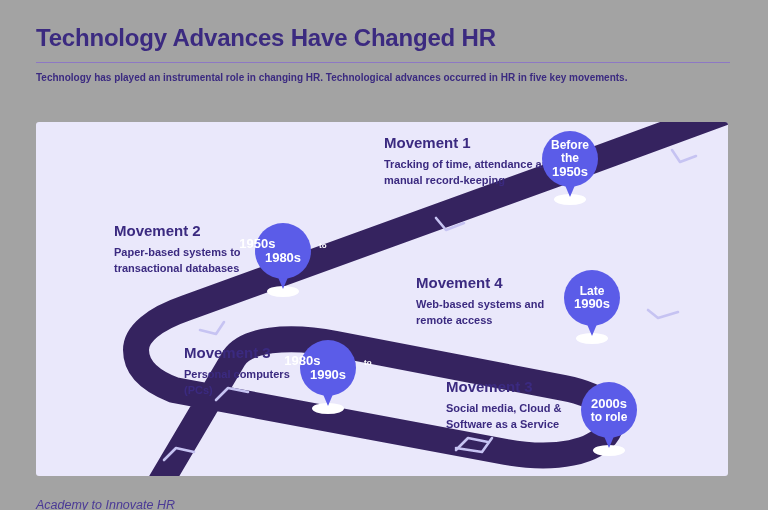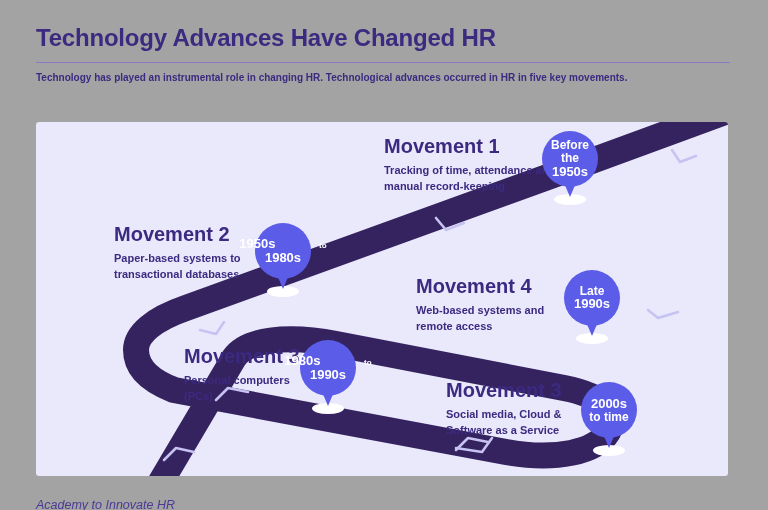--- a/index.html
+++ b/index.html
@@ -70,21 +70,21 @@
     height: 354px;
     display: block;
   }
 
   
   .movement {
     position: absolute;
     color: #3B2A80;
   }
   .movement .m-head {
-    font-size: 20px;
+    font-size: 15px;
     font-weight: bold;
     line-height: 1.2;
     margin-bottom: 5px;
     white-space: nowrap;
   }
   .movement .m-desc {
     font-size: 11px;
     font-weight: bold;
     line-height: 1.45;
     color: #3B2A80;
@@ -266,21 +266,21 @@
     <div class="movement" style="left:410px; top:256px;">
       <div class="m-head">Movement 3</div>
       <div class="m-desc" style="width:140px;">Social media, Cloud &amp; Software as a Service</div>
     </div>
     <div class="pin" style="left:545px; top:260px;">
       <div class="pin-base"></div>
       <div class="pin-tip"></div>
       <div class="pin-drop"></div>
       <div class="pin-label">
         <span class="lab-big">2000s</span>
-        <span class="lab-small">to time</span>
+        <span class="lab-small">to role</span>
       </div>
     </div>
 
   </div>
 
   <div id="footer">Academy to Innovate HR</div>
 
 </div>
 
 </body></html>

